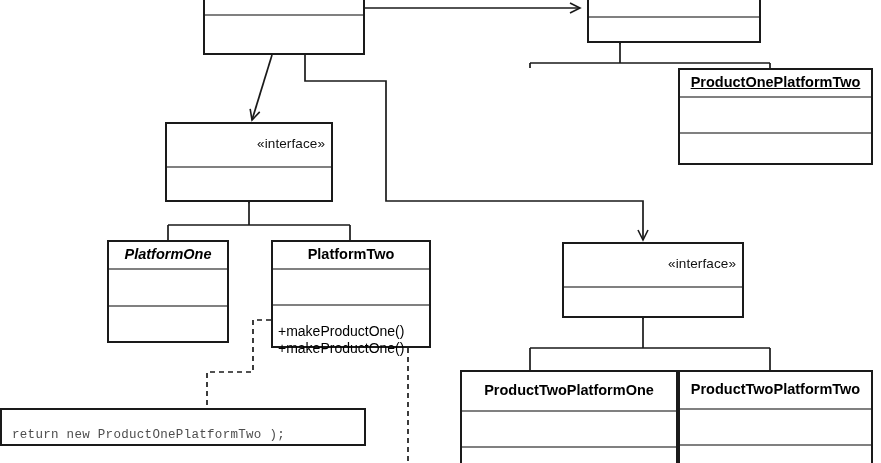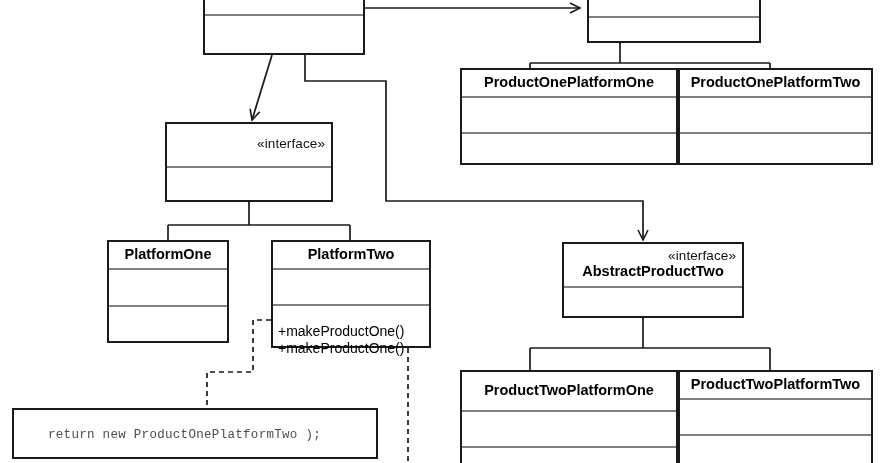--- a/index.html
+++ b/index.html
@@ -140,87 +140,79 @@
   </div>
 
   <div class="uml-class" style="left:587px; top:-34px; width:174px; height:77px;">
     <div class="uml-header" style="height:48px;">
       <span class="stereotype"></span>
       <span class="cls-name"></span>
     </div>
     <div class="compartment"></div>
   </div>
 
-  <div class="uml-class" style="left:460px; top:68px; width:218px; height:97px;">
-    <div class="uml-header" style="height:26px;">
-      <span class="cls-name">ProductOnePlatformOne</span>
-    </div>
-    <div class="compartment" style="height:32px;"></div>
-    <div class="compartment"></div>
-  </div>
-
-  <div class="uml-class" style="left:678px; top:68px; width:195px; height:97px;">
+
+  <div class="uml-class" style="left:678px; top:68px; width:195px; height:97px;text-decoration:underline;">
     <div class="uml-header" style="height:26px;">
       <span class="cls-name">ProductOnePlatformTwo</span>
     </div>
     <div class="compartment" style="height:32px;"></div>
     <div class="compartment"></div>
   </div>
 
   <div class="uml-class" style="left:165px; top:122px; width:168px; height:80px;">
     <div class="uml-header" style="height:42px;">
       <span class="stereotype">«interface»</span>
     </div>
     <div class="compartment"></div>
   </div>
 
   <div class="uml-class" style="left:107px; top:240px; width:122px; height:103px;">
-    <div class="uml-header" style="height:26px;">
+    <div class="uml-header" style="height:26px;font-style:italic;">
       <span class="cls-name">PlatformOne</span>
     </div>
     <div class="compartment" style="height:36px;"></div>
     <div class="compartment"></div>
   </div>
 
   <div class="uml-class" style="left:271px; top:240px; width:160px; height:108px;">
     <div class="uml-header" style="height:26px;">
       <span class="cls-name">PlatformTwo</span>
     </div>
     <div class="compartment" style="height:38px;"></div>
     <div class="compartment">
       <div class="member">+makeProductOne()</div>
       <div class="member">+makeProductOne()</div>
     </div>
   </div>
 
   <div class="uml-class" style="left:562px; top:242px; width:182px; height:76px;">
     <div class="uml-header" style="height:42px;">
       <span class="stereotype">«interface»</span>
-      <span class="cls-name">AbstractProductTwo</span>
     </div>
     <div class="compartment"></div>
   </div>
 
   <div class="uml-class" style="left:460px; top:370px; width:218px; height:97px;">
     <div class="uml-header" style="height:38px;">
       <span class="cls-name">ProductTwoPlatformOne</span>
     </div>
     <div class="compartment" style="height:32px;"></div>
     <div class="compartment"></div>
   </div>
 
   <div class="uml-class" style="left:678px; top:370px; width:195px; height:97px;">
-    <div class="uml-header" style="height:26px;">
+    <div class="uml-header" style="height:36px;">
       <span class="cls-name">ProductTwoPlatformTwo</span>
     </div>
     <div class="compartment" style="height:32px;"></div>
     <div class="compartment"></div>
   </div>
 
-  <div class="uml-note" style="left:12px; top:408px; width:366px; height:51px;padding-left:24px;">
+  <div class="uml-note" style="left:0; top:408px; width:366px; height:38px;">
     <div class="note-text">return new ProductOnePlatformTwo );</div>
     <svg class="note-fold" width="40" height="40" viewBox="0 0 40 40" xmlns="http://www.w3.org/2000/svg" style="position:absolute; right:-2px; top:-2px;">
       <polygon points="0,0 40,40 0,40" fill="#ffffff" stroke="none"></polygon>
       <path d="M0,0 L40,40" stroke="#1a1a1a" stroke-width="2" fill="none"></path>
       <path d="M0,0 L0,40 L40,40" stroke="#1a1a1a" stroke-width="2" fill="none"></path>
     </svg>
   </div>
 
 </div>
 

